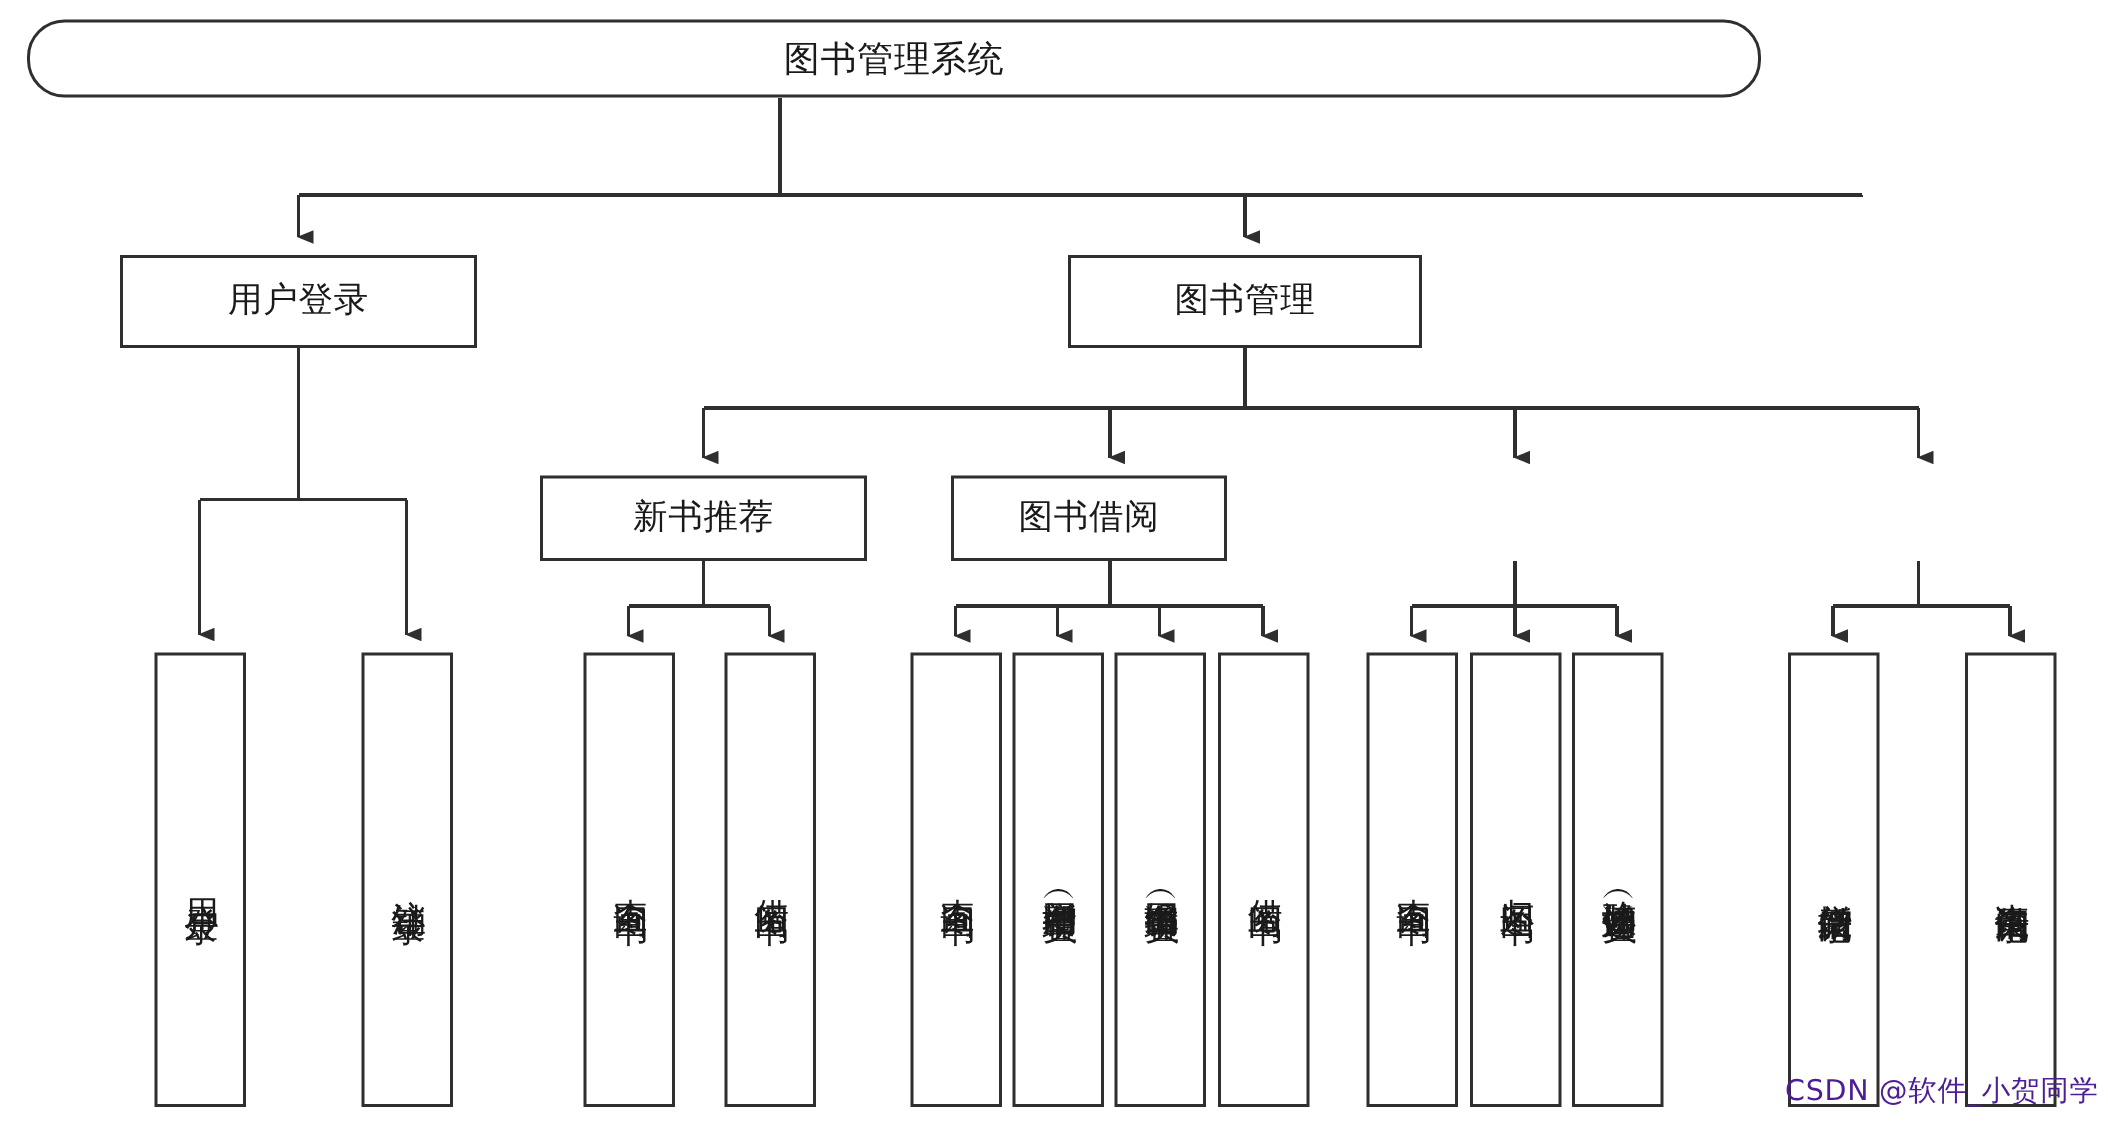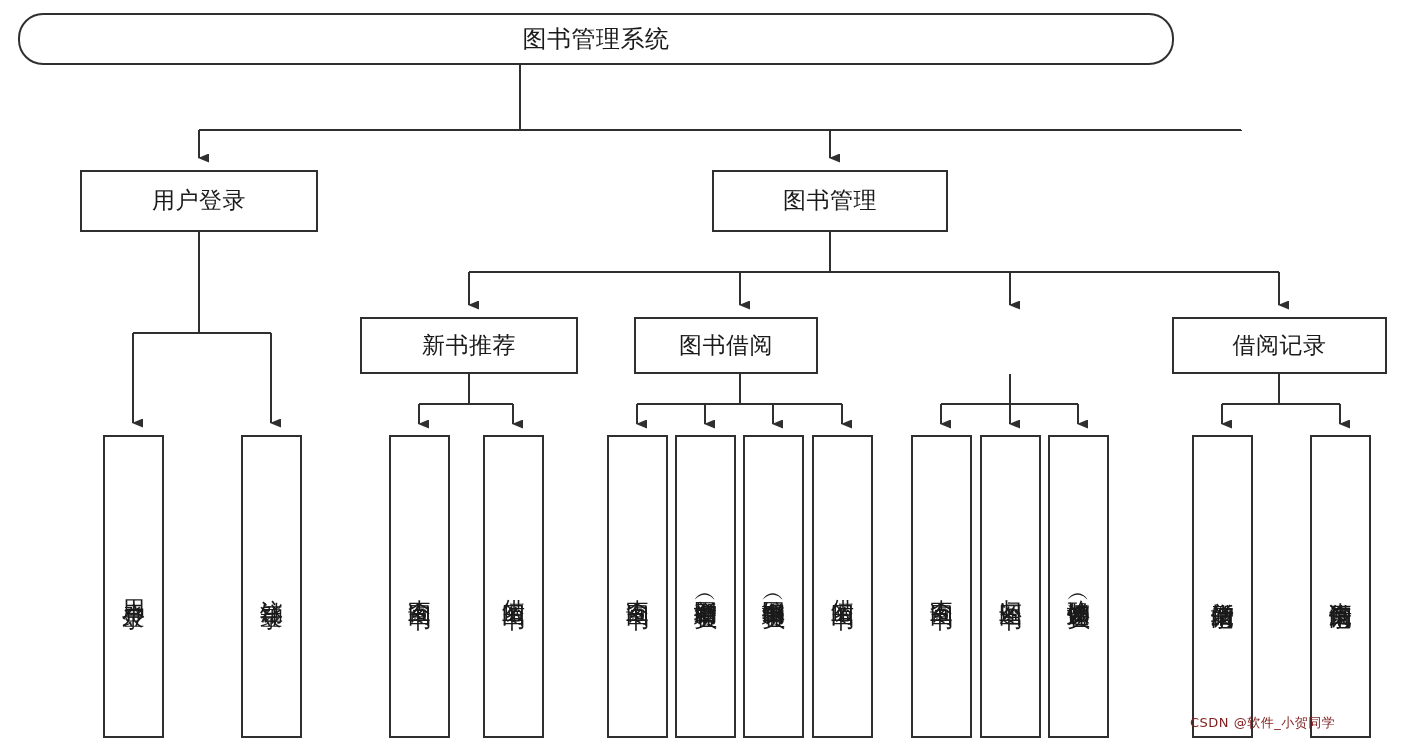--- a/index.html
+++ b/index.html
@@ -63,22 +63,22 @@
     letter-spacing: 3px;
     line-height: 1;
     white-space: nowrap;
   }
   .node.vert.long .node-label {
     font-size: 23px;
     letter-spacing: 1px;
   }
   .watermark {
     position: absolute;
-    color: #7f1d1d;
-    font-size: 13px;
+    color: #4c1d95;
+    font-size: 19px;
     white-space: nowrap;
     z-index: 5;
     letter-spacing: 0.5px;
   }
 </style>
 </head>
 <body>
 
 <div id="diagram-root">
 
@@ -148,23 +148,20 @@
 
   <div class="node horiz" style="left:360px; top:317px; width:218px; height:57px;">
     <span class="node-label">新书推荐</span>
   </div>
 
   <div class="node horiz" style="left:634px; top:317px; width:184px; height:57px;">
     <span class="node-label">图书借阅</span>
   </div>
 
 
-  <div class="node horiz" style="left:1172px; top:317px; width:215px; height:57px;">
-    <span class="node-label">借阅记录</span>
-  </div>
 
   <div class="node vert" style="left:103px; top:435px; width:61px; height:303px;">
     <span class="node-label">用户登录</span>
   </div>
 
   <div class="node vert" style="left:241px; top:435px; width:61px; height:303px;">
     <span class="node-label">注销登录</span>
   </div>
 
   <div class="node vert" style="left:389px; top:435px; width:61px; height:303px;">

